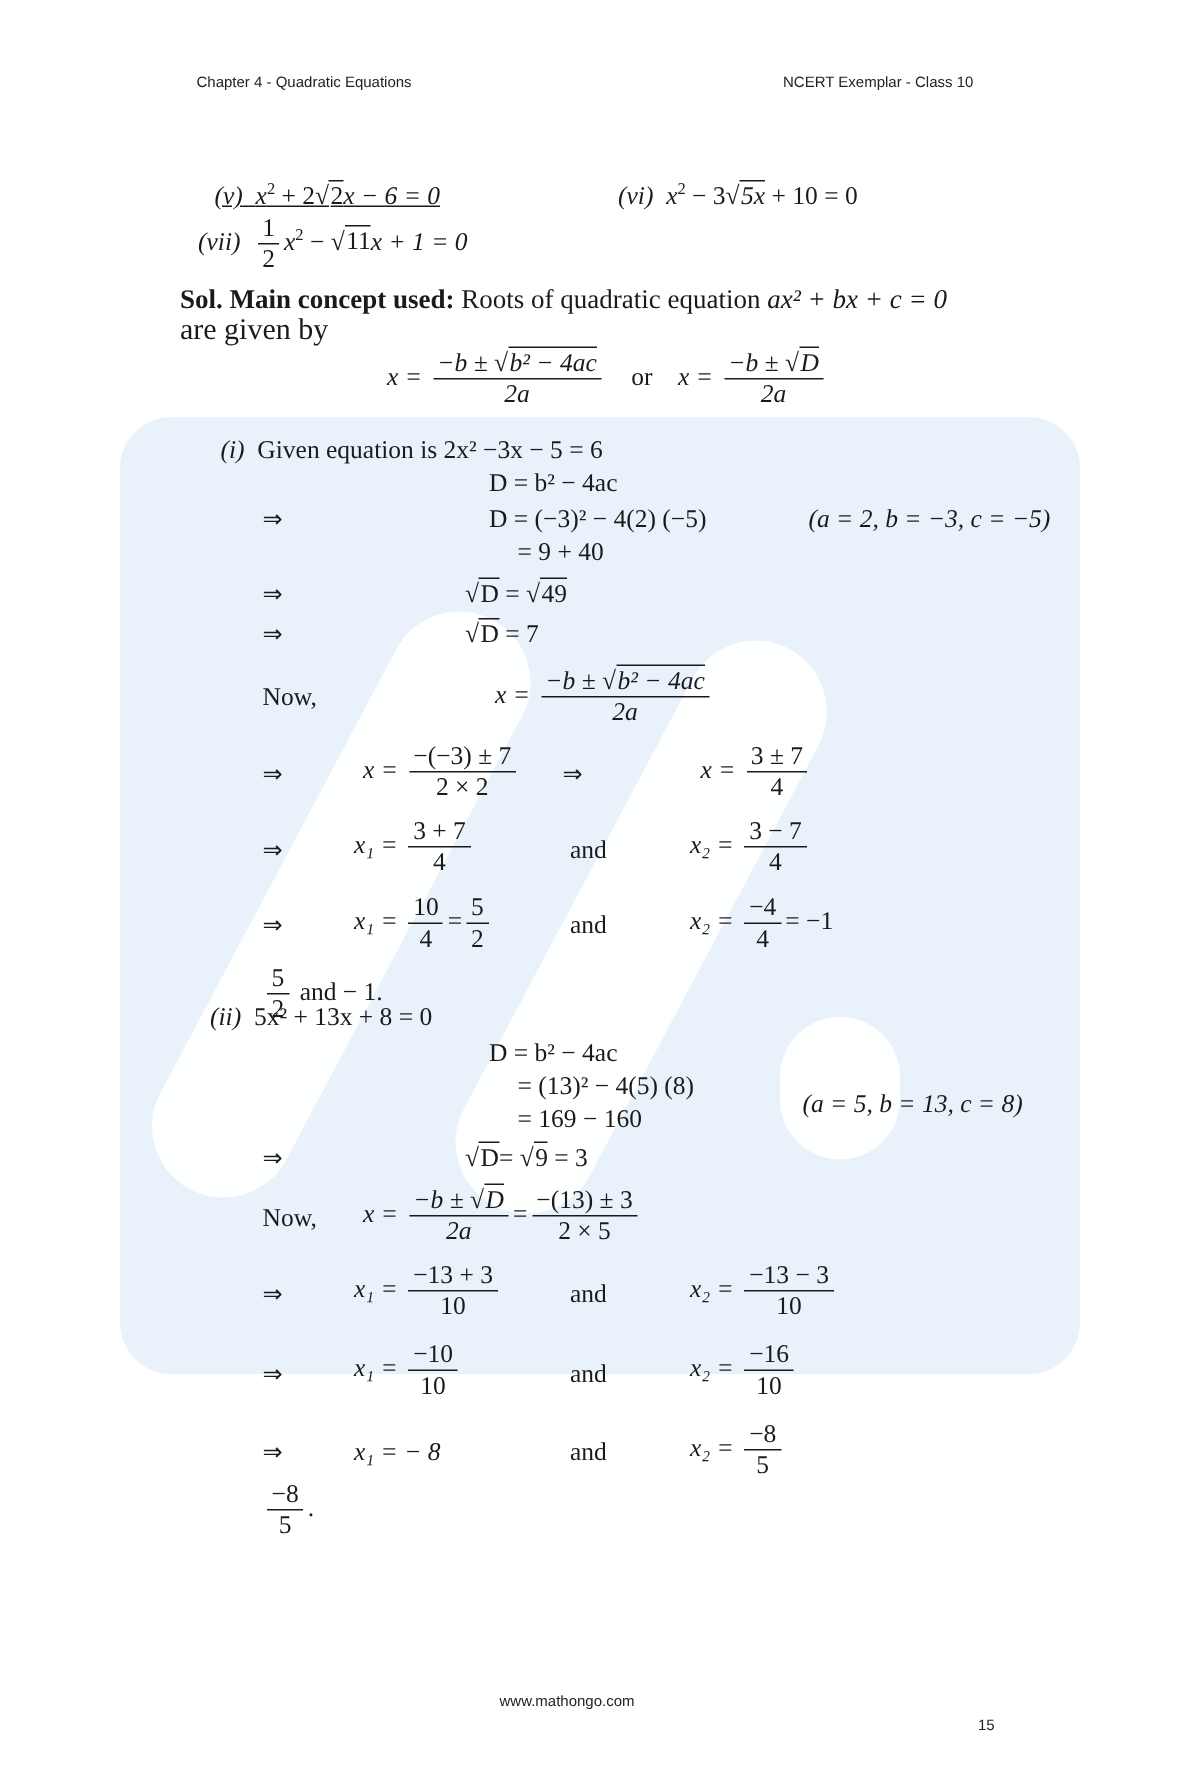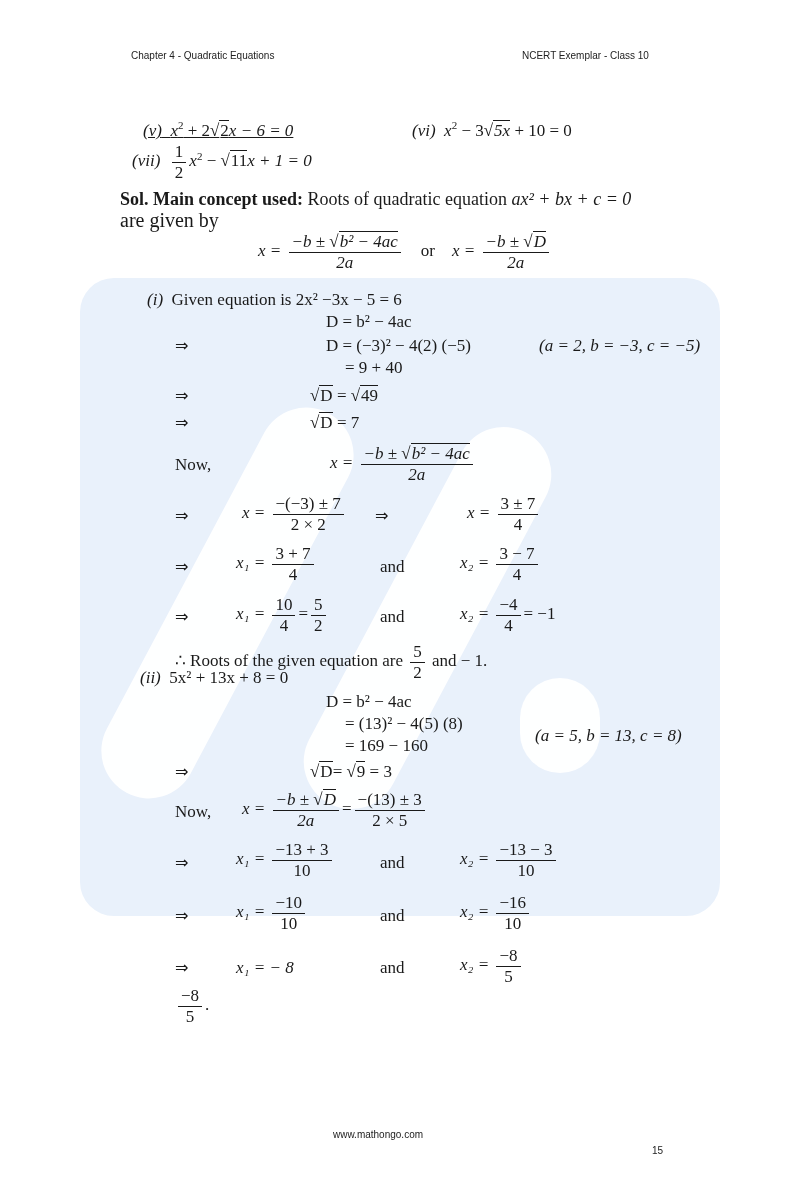--- a/index.html
+++ b/index.html
@@ -148,21 +148,20 @@
 <div class="ln" style="left:380px; top:607px;">and</div>
 <div class="ln" style="left:460px; top:595px;">
   <span class="it">x₂ =</span>
   <span class="frac">
       <span class="num">−4</span>
       <span class="den">4</span>
     </span><span>= −1</span>
 </div>
 
 <div class="ln" style="left:175px; top:642px;">
-  <span>∴ Roots of the given equation are</span>
   <span class="frac">
       <span class="num">5</span>
       <span class="den">2</span>
     </span>
   <span>and − 1.</span>
 </div>
 
 <div class="ln" style="left:140px; top:668px;">
   <span class="it">(ii)</span>&nbsp; <span>5x² + 13x + 8 = 0</span>
 </div>

